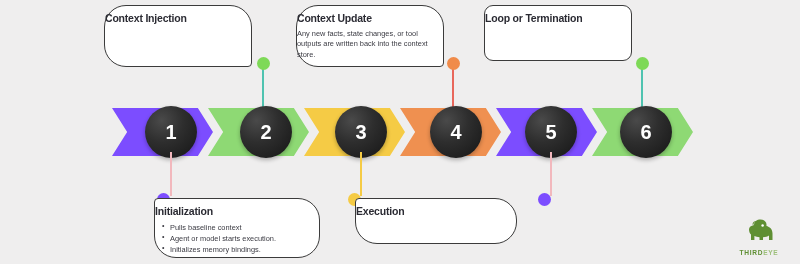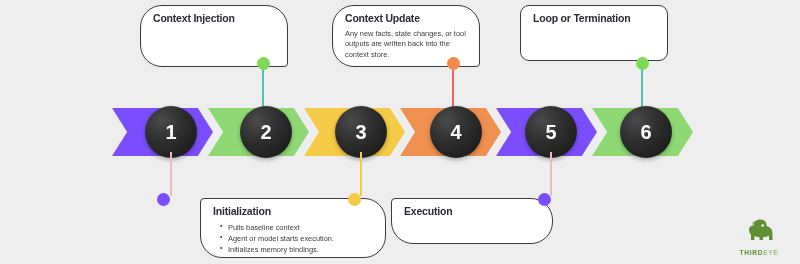--- a/index.html
+++ b/index.html
@@ -20,22 +20,21 @@
     height: 264px;
   }
 
   
   .callout {
     position: absolute;
     background: #ffffff;
     border: 1px solid #3b3b3b;
     border-radius: 22px;
     box-sizing: border-box;
-    padding: 7px 12px 8px 12px;
-    margin-left: 36px;
+    padding: 7px 12px 8px 0;
   }
   .callout.top    { border-bottom-right-radius: 4px; }
   .callout.bottom { border-top-left-radius: 4px; }
 
   .callout .c-title {
     font-size: 10.5px;
     font-weight: bold;
     color: #2b2b33;
     letter-spacing: -0.2px;
     margin: 0 0 4px 0;
@@ -171,21 +170,21 @@
   </div>
   <div class="num-badge" style="left:525px;">
     <span>5</span>
   </div>
   <div class="num-badge" style="left:620px;">
     <span>6</span>
   </div>
 
   <div class="conn-line" style="left:170px; top:152px; height:44px; background:#f2b8bd;"></div>
   <div class="conn-dot" style="left:157px; top:193px; background:#7c4dff;"></div>
-  <div class="callout bottom" style="left:164px; top:198px; width:186px; height:60px;">
+  <div class="callout bottom" style="left:154px; top:198px; width:166px; height:60px;">
     <p class="c-title">Initialization</p>
     <ul class="c-list">
       <li>Pulls baseline context</li>
       <li>Agent or model starts execution.</li>
       <li>Initializes memory bindings.</li>
     </ul>
   </div>
 
   <div class="conn-line" style="left:360px; top:152px; height:44px; background:#f5cb45;"></div>
   <div class="conn-dot" style="left:348px; top:193px; background:#f5cb45;"></div>

